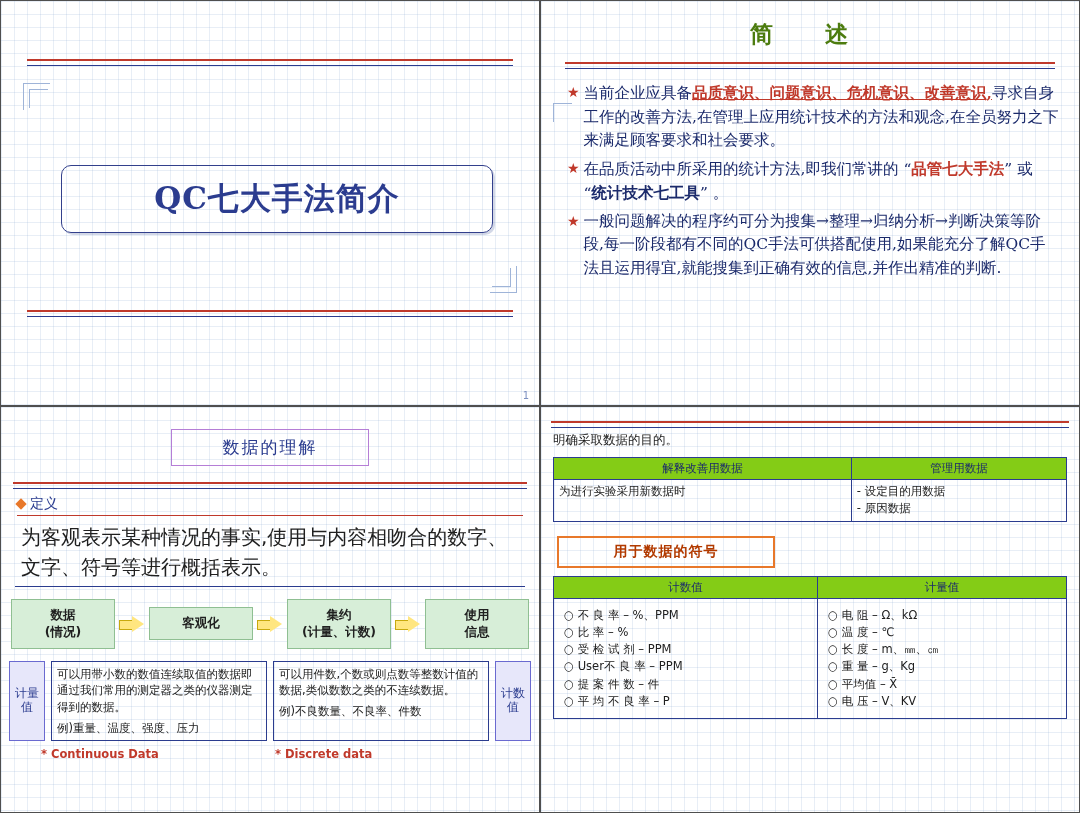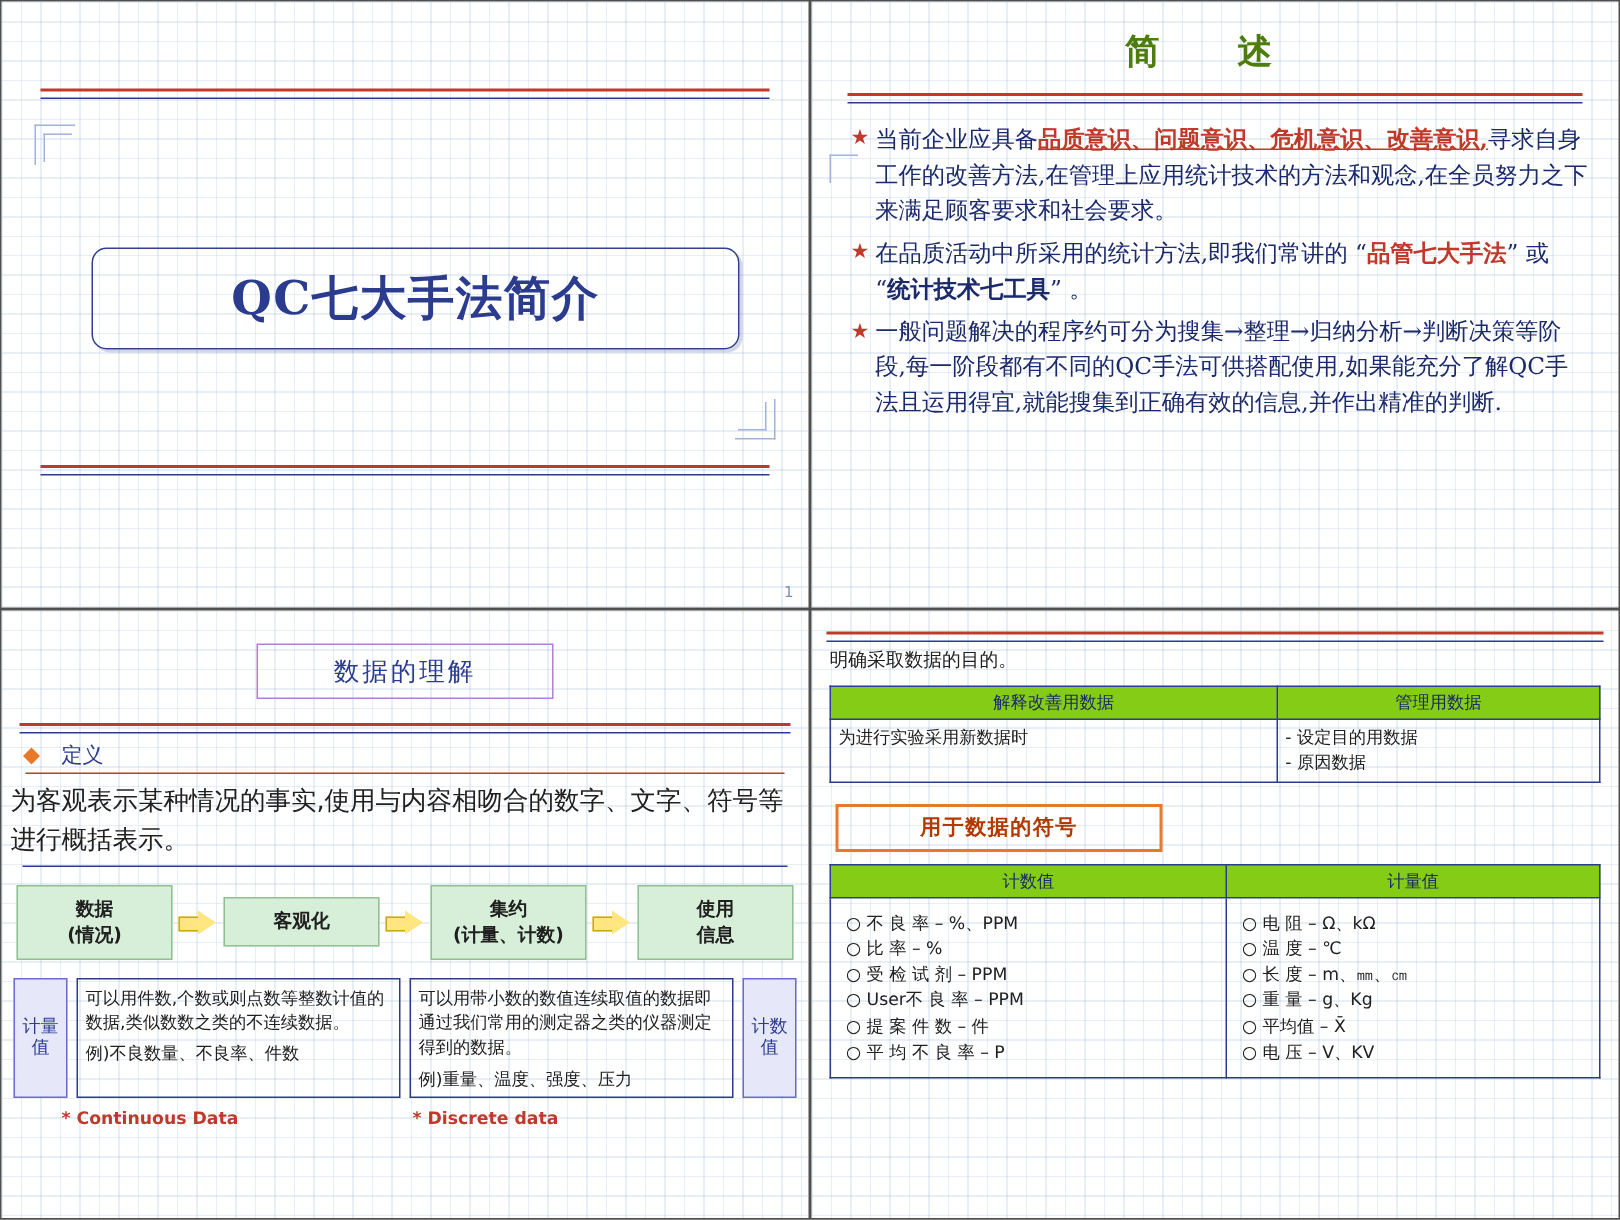--- a/index.html
+++ b/index.html
@@ -93,27 +93,27 @@
     border:1px solid #b57ed6;
     text-align:center;padding:6px 0;
     font-size:17px;color:#2b3c8f;letter-spacing:2px;
     font-family:"DejaVu Serif","Liberation Serif",serif;
   }
   .s3-rule{
     margin:16px 12px 0;height:4px;
     border-top:2px solid #c0392b;border-bottom:1px solid #2b3c8f;
   }
   .s3-def{
-    margin:6px 0 0 16px;display:flex;align-items:center;gap:16px;
+    margin:6px 0 0 16px;display:flex;align-items:center;gap:5px;
     font-size:14px;color:#2b3c8f;
   }
   .diamond{width:8px;height:8px;background:#e8782a;transform:rotate(45deg);}
   .s3-defline{margin:2px 16px 0 16px;border-bottom:1px solid #c0392b;}
   .s3-text{
-    margin:6px 6px 0;font-size:17px;color:#202020;line-height:1.5;
+    margin:6px 20px 0;font-size:20px;color:#202020;line-height:1.5;
   }
   .s3-underline{margin:4px 14px 0;border-bottom:1px solid #2b3c8f;}
   .flow{
     display:flex;align-items:center;gap:4px;margin:12px 10px 0;font-weight:bold;
   }
   .fbox{
     background:#d7eed8;border:1px solid #8fbf92;
     font-size:12.5px;color:#202020;text-align:center;
     padding:7px 4px;line-height:1.35;flex:1;
   }
@@ -259,26 +259,26 @@
         <div class="arrow"></div>
         <div class="fbox">
           <div>使用</div>
           <div>信息</div>
         </div>
       </div>
 
       <div class="s3-cols">
         <div class="sidebox">计量值</div>
         <div class="textbox">
+          <div>可以用带小数的数值连续取值的数据即通过我们常用的测定器之类的仪器测定得到的数据。</div>
+          <div class="eg">例)重量、温度、强度、压力</div>
+        </div>
+        <div class="textbox">
           <div>可以用件数,个数或则点数等整数计值的数据,类似数数之类的不连续数据。</div>
           <div class="eg">例)不良数量、不良率、件数</div>
-        </div>
-        <div class="textbox">
-          <div>可以用带小数的数值连续取值的数据即通过我们常用的测定器之类的仪器测定得到的数据。</div>
-          <div class="eg">例)重量、温度、强度、压力</div>
         </div>
         <div class="sidebox">计数值</div>
       </div>
 
       <div class="s3-notes">
         <div>* Continuous Data</div>
         <div>* Discrete data</div>
       </div>
 
     </div>

